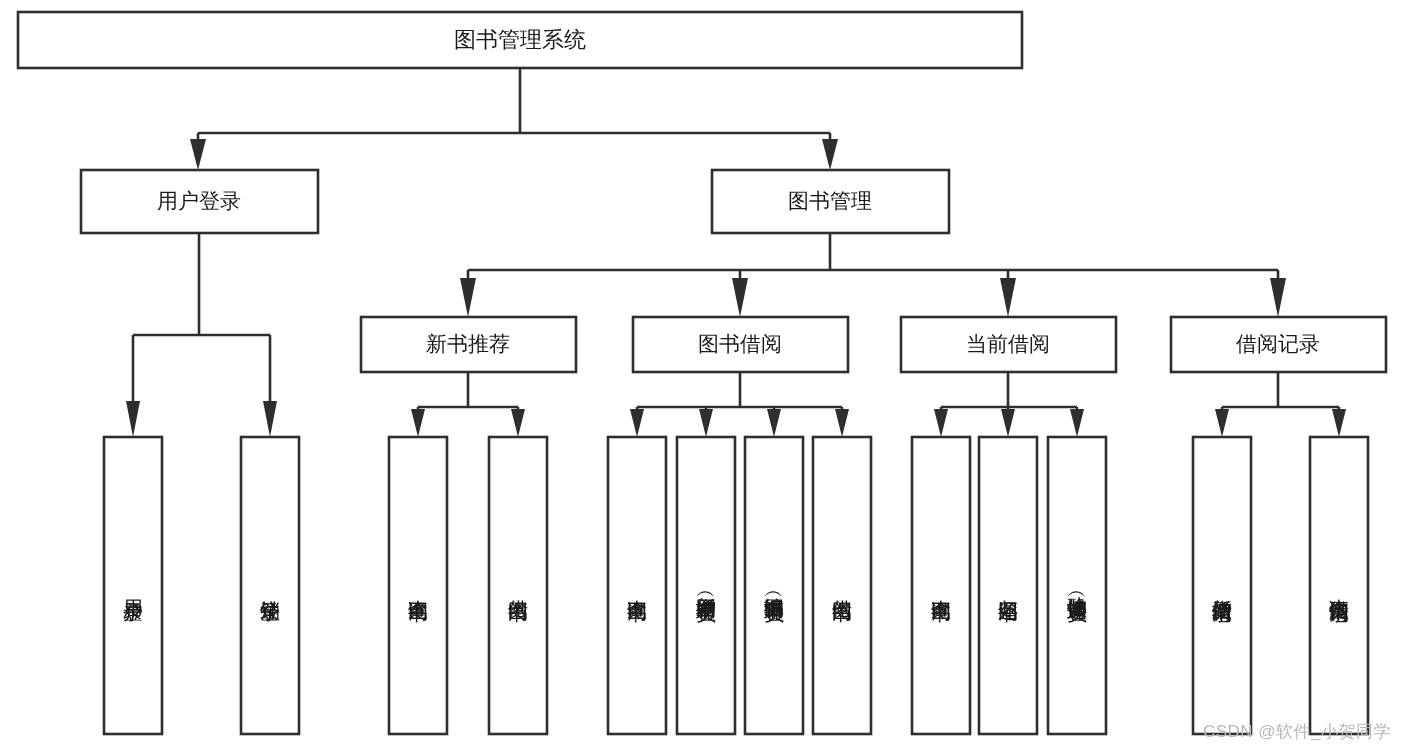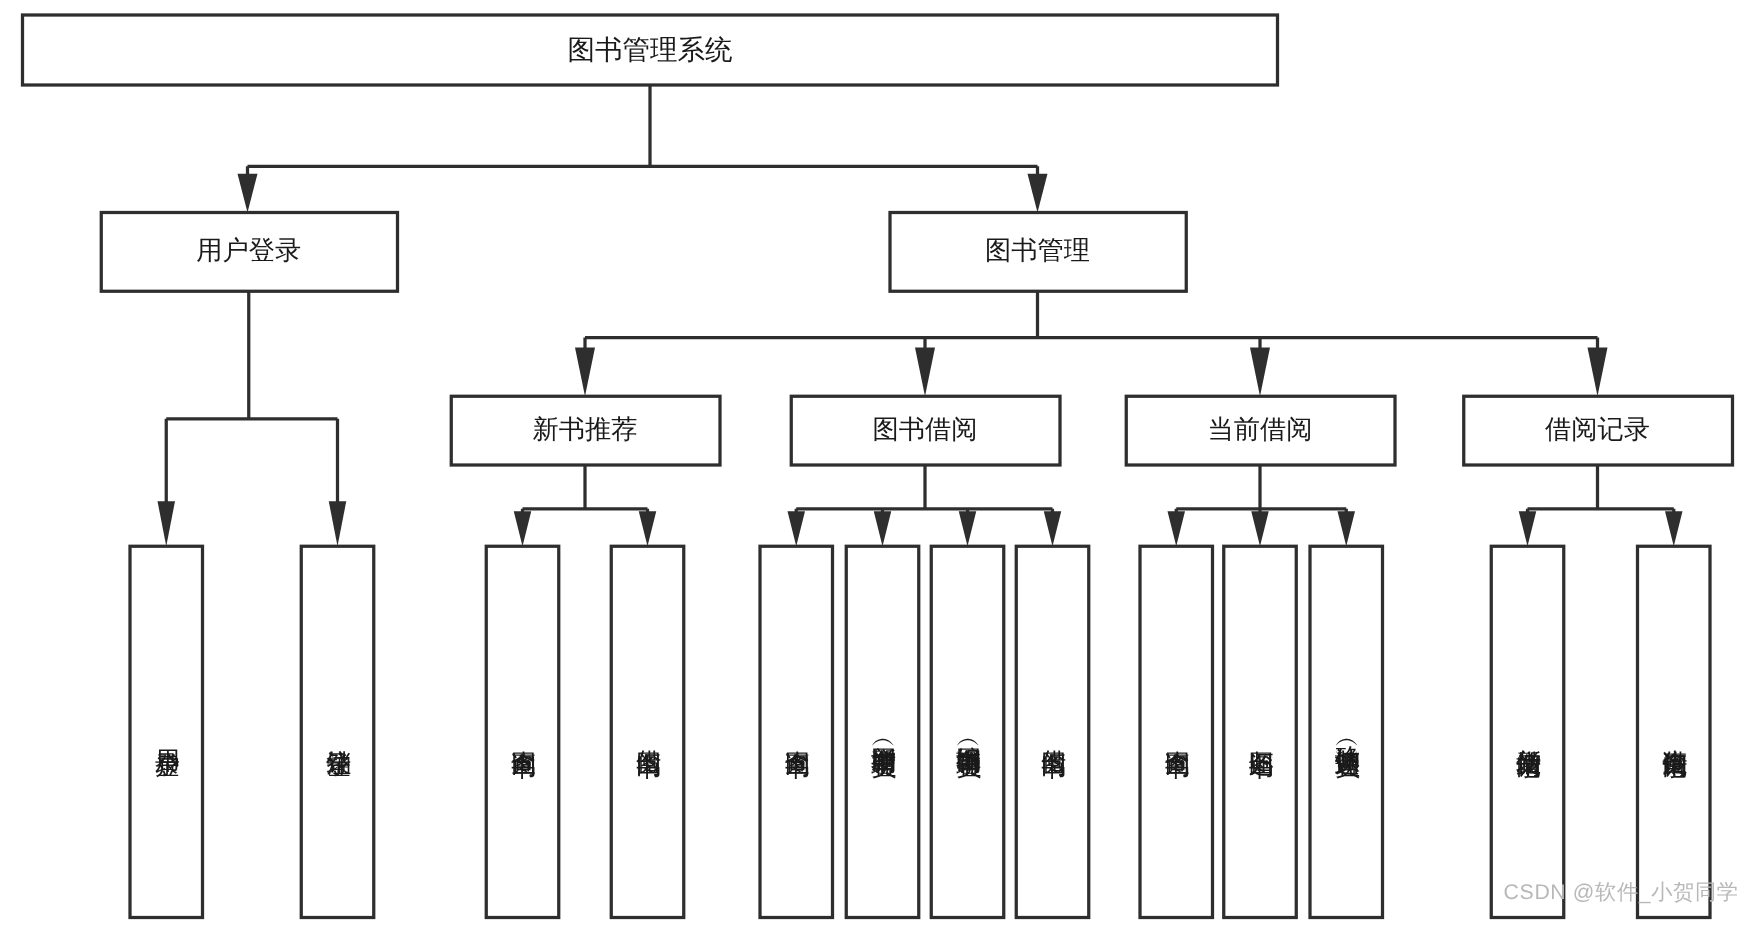--- a/index.html
+++ b/index.html
@@ -67,21 +67,21 @@
     color: #1a1a1a;
     writing-mode: vertical-rl;
     text-orientation: upright;
     letter-spacing: 1px;
     white-space: nowrap;
     pointer-events: none;
   }
   #watermark {
     position: absolute;
     right: 14px;
-    bottom: 22px;
+    bottom: 4px;
     font-family: "Liberation Sans", "DejaVu Sans", sans-serif;
     font-size: 17px;
     color: #b8b8b8;
     letter-spacing: 0.5px;
     user-select: none;
   }
 </style>
 </head>
 <body>
 

